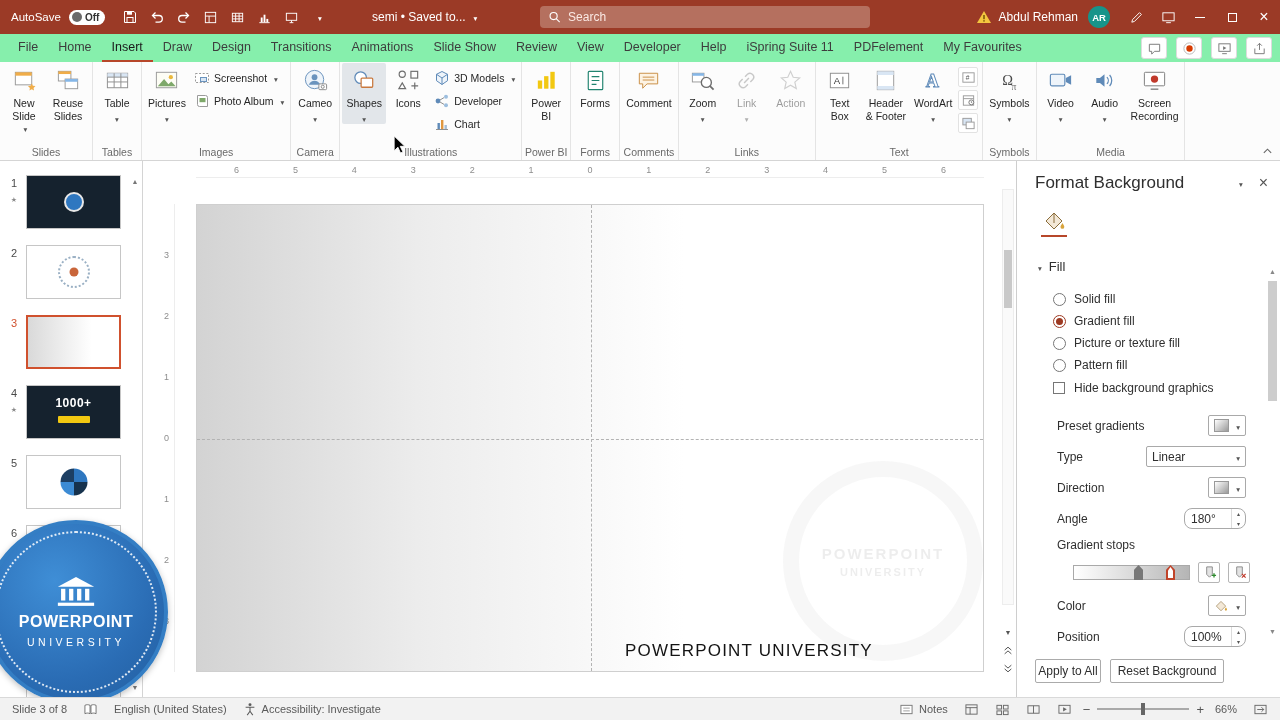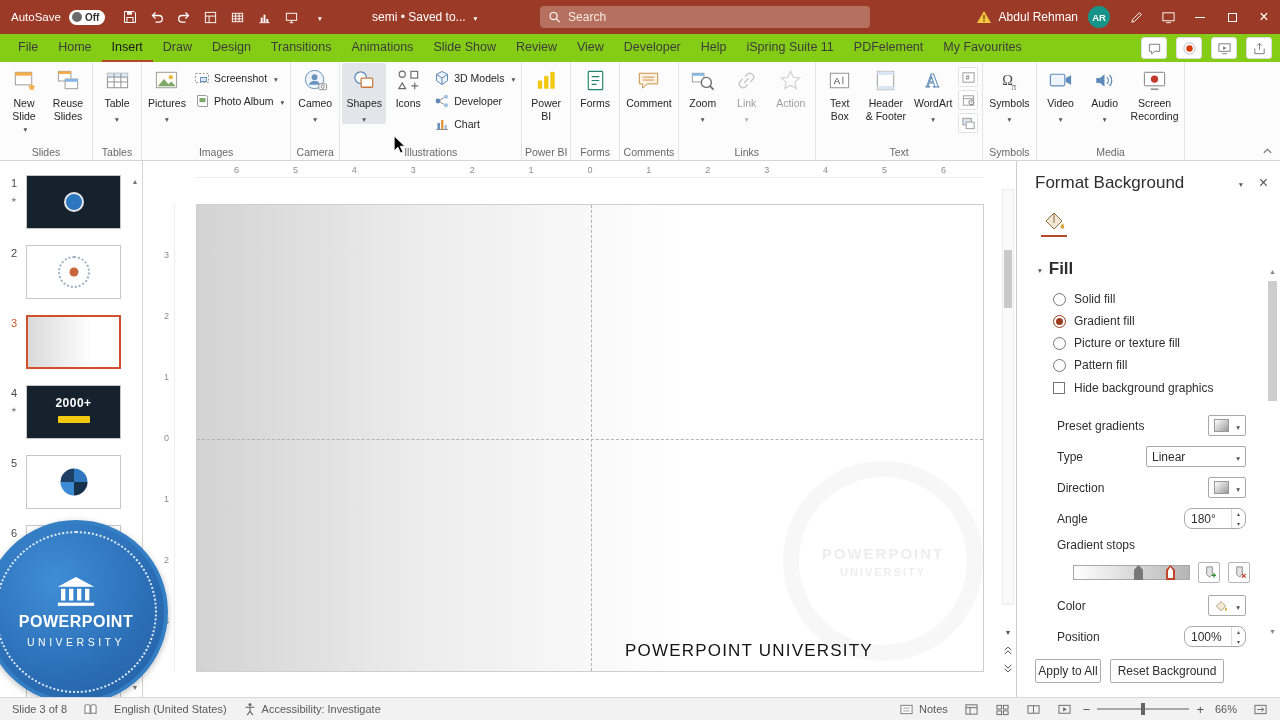--- a/index.html
+++ b/index.html
@@ -24,21 +24,21 @@
 .searchbox input{background:transparent;border:none;outline:none;color:#fff;font-size:12px;width:100%;font-family:inherit}
 .searchbox input::placeholder{color:#fbe9e4}
 .tb-right{right:0}
 .uname{font-size:12px;margin:0 10px 0 7px}
 .avatar{width:22px;height:22px;border-radius:50%;background:#17948a;color:#fff;font-size:9.5px;font-weight:bold;display:flex;align-items:center;justify-content:center;margin-right:10px}
 .winbtn{width:32px;height:34px;display:flex;align-items:center;justify-content:center}
 .glyph-min{width:10px;height:1px;background:#fff}
 .glyph-max{width:9px;height:9px;border:1px solid #fff}
 .glyph-close::after{content:"×";font-size:16px;color:#fff;line-height:1}
 
-.tabrow{position:absolute;top:34px;left:0;right:0;height:28px;background:#84cc16;display:flex;align-items:stretch;padding-left:8px;font-size:12.5px;color:#3d3d3d;z-index:80}
+.tabrow{position:absolute;top:34px;left:0;right:0;height:28px;background:#86efac;display:flex;align-items:stretch;padding-left:8px;font-size:12.5px;color:#3d3d3d;z-index:80}
 .tab{display:flex;align-items:center;padding:0 10px;border-bottom:2.5px solid transparent}
 .tab.active{border-bottom-color:#b7472a;color:#1a1a1a}
 .tabrow-right{position:absolute;right:8px;top:37px;display:flex;align-items:center;gap:9px;z-index:81}
 .trbtn{display:flex;align-items:center;justify-content:center;width:26px;height:22px;border:1px solid #dcdcdc;border-radius:3px;background:#fff}
 
 .ribbon{position:absolute;top:62px;left:0;right:0;height:99px;background:#fcfcfc;border-bottom:1px solid #d5d5d5;display:flex;z-index:70}
 .rgroup{display:flex;flex-direction:column;border-right:1px solid #e4e4e4;padding:1px 2px 0}
 .ritems{flex:1;display:flex;align-items:flex-start}
 .rlabel{height:15px;font-size:10.5px;color:#696969;text-align:center;line-height:15px}
 .lb{display:flex;flex-direction:column;align-items:center;min-width:44px;padding:4px 4px 0;font-size:10.5px;line-height:1.2;color:#262626;text-align:center;border-radius:2px}
@@ -675,21 +675,21 @@
           <span>3</span>
         </div>
       <div class="th grad3"></div>
     </div>
     <div class="titem" style="top:224px">
       <div class="tnum">
           <span>4</span>
           <span class="star"></span>
         </div>
       <div class="th th-dark">
-          <span class="t4txt">2000+</span>
+          <span class="t4txt">1000+</span>
           <span class="t4bar"></span>
         </div>
     </div>
     <div class="titem" style="top:294px">
       <div class="tnum">
           <span>5</span>
         </div>
       <div class="th">
           <span class="globe"></span>
         </div>
@@ -779,21 +779,21 @@
     <div class="prow" style="left:24px;top:48px;flex-direction:column;align-items:center">
       <svg width="24" height="22" viewBox="0 0 24 22">
           <path d="M4 12L12 4l8 8-8 8z" fill="#f3e8d7" stroke="#8a6d3b"></path>
           <path d="M12 4v10" stroke="#8a6d3b"></path>
           <path d="M20.5 14c1 1.6 1.8 2.9 1.8 3.9a1.9 1.9 0 1 1-3.8 0c0-1 .9-2.3 2-3.9z" fill="#d9a43c"></path>
         </svg>
       <span style="width:26px;height:2px;background:#b7472a;margin-top:4px"></span>
     </div>
     <div class="prow" style="left:18px;top:98px;gap:7px">
       <span class="caret"></span>
-      <span style="font-weight:bold;font-size:17px">Fill</span>
+      <span style="font-weight:normal;font-size:13px">Fill</span>
     </div>
     <div class="prow" style="left:36px;top:131px">
         <span class="radio"></span>
         <span>Solid fill</span>
       </div>
     <div class="prow" style="left:36px;top:153px">
         <span class="radio on"></span>
         <span>Gradient fill</span>
       </div>
     <div class="prow" style="left:36px;top:175px">

